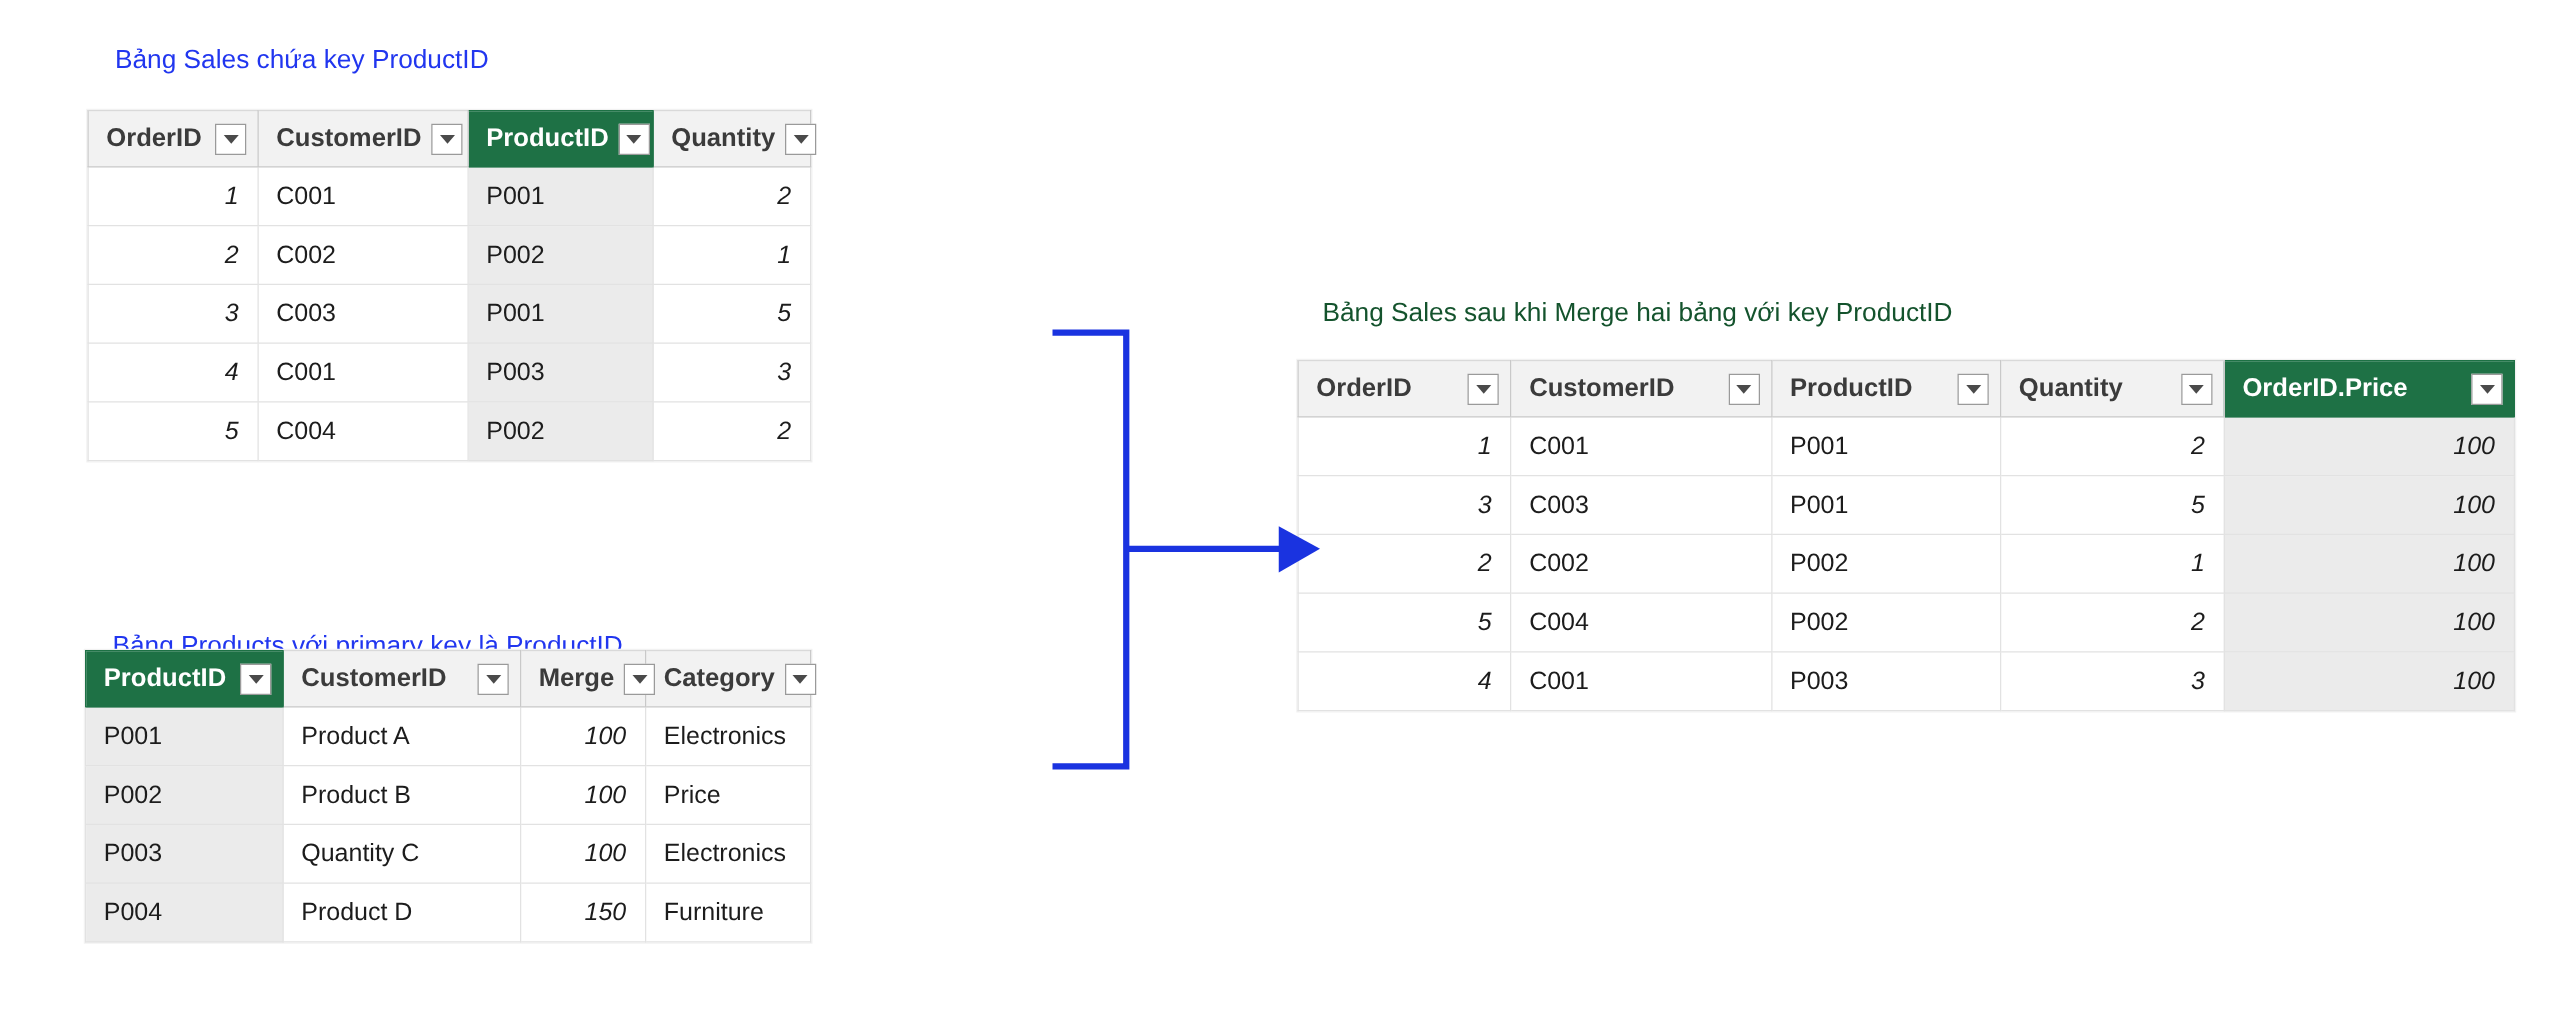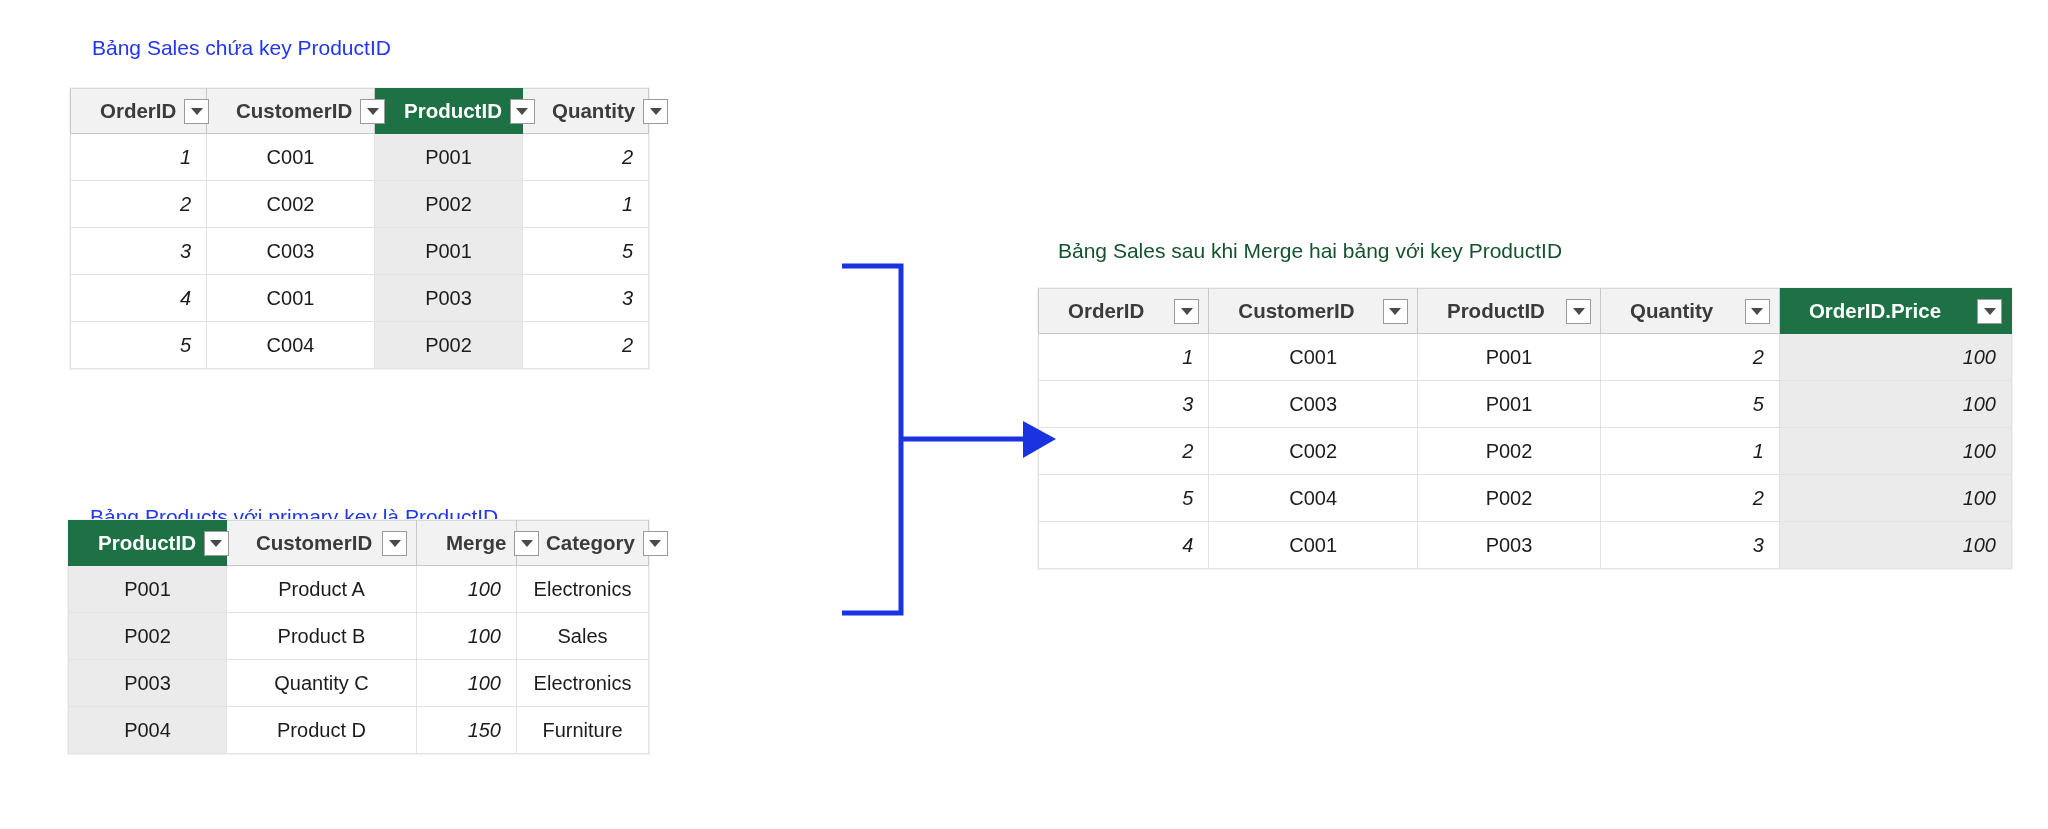--- a/index.html
+++ b/index.html
@@ -76,21 +76,20 @@
     display: flex;
     align-items: center;
     justify-content: space-between;
     gap: 8px;
     width: 100%;
     height: 100%;
   }
   .hdr-label {
     white-space: nowrap;
     overflow: visible;
-    margin-left: 15px;
   }
   
   .filter-btn {
     flex: 0 0 auto;
     width: 25px;
     height: 25px;
     background: #ffffff;
     border: 1px solid #9a9a9a;
     display: inline-flex;
     align-items: center;
@@ -112,21 +111,21 @@
     padding: 0 14px;
     border: 1px solid #e2e2e2;
     font-size: 20px;
   }
   .xl-table tbody td.num {
     text-align: right;
     font-style: italic;
     padding-right: 15px;
   }
   .xl-table tbody td.txt {
-    text-align: center;
+    text-align: left;
   }
   .xl-table tbody td.key-col {
     background: #ebebeb;
   }
 
   
   #table-sales   { left: 70px;  top: 88px; }
   #table-products{ left: 68px;  top: 520px; }
   #table-merged  { left: 1038px; top: 288px; }
 
@@ -275,21 +274,21 @@
         <tr>
           <td class="txt key-col">P001</td>
           <td class="txt">Product A</td>
           <td class="num">100</td>
           <td class="txt">Electronics</td>
         </tr>
         <tr>
           <td class="txt key-col">P002</td>
           <td class="txt">Product B</td>
           <td class="num">100</td>
-          <td class="txt">Sales</td>
+          <td class="txt">Price</td>
         </tr>
         <tr>
           <td class="txt key-col">P003</td>
           <td class="txt">Quantity C</td>
           <td class="num">100</td>
           <td class="txt">Electronics</td>
         </tr>
         <tr>
           <td class="txt key-col">P004</td>
           <td class="txt">Product D</td>

